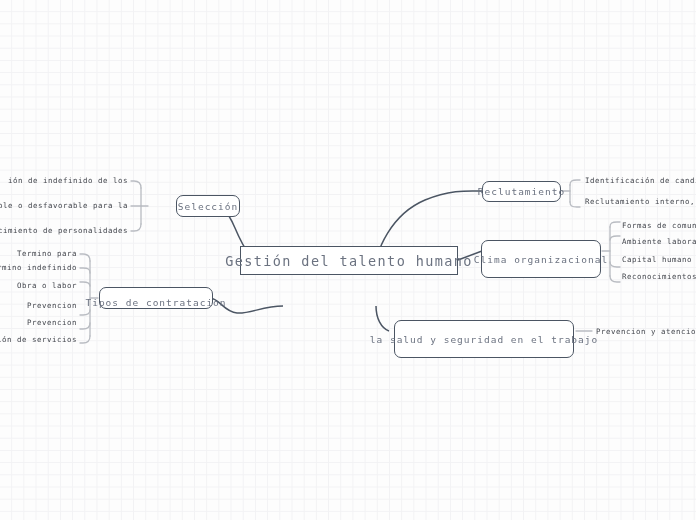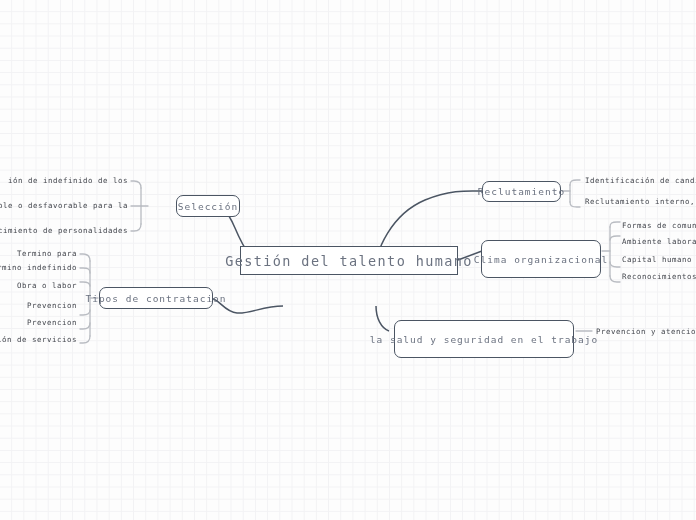--- a/index.html
+++ b/index.html
@@ -127,21 +127,21 @@
   </svg>
 
   <div class="node root" style="left:240px; top:246px; width:218px; height:29px;">
     <span>Gestión del talento humano</span>
   </div>
 
   <div class="node branch" style="left:152px; top:195px; width:64px; height:22px;margin-left:24px;">
     <span>Selección</span>
   </div>
 
-  <div class="node branch" style="left:99px; top:287px; width:114px; height:22px;">
+  <div class="node branch" style="left:99px; top:287px; width:114px; height:22px;align-items:flex-end;">
     <span>Tipos de contratacion</span>
   </div>
 
   <div class="node branch" style="left:482px; top:181px; width:79px; height:21px;">
     <span>Reclutamiento</span>
   </div>
 
   <div class="node branch" style="left:481px; top:240px; width:120px; height:38px;">
     <span>Clima organizacional</span>
   </div>

